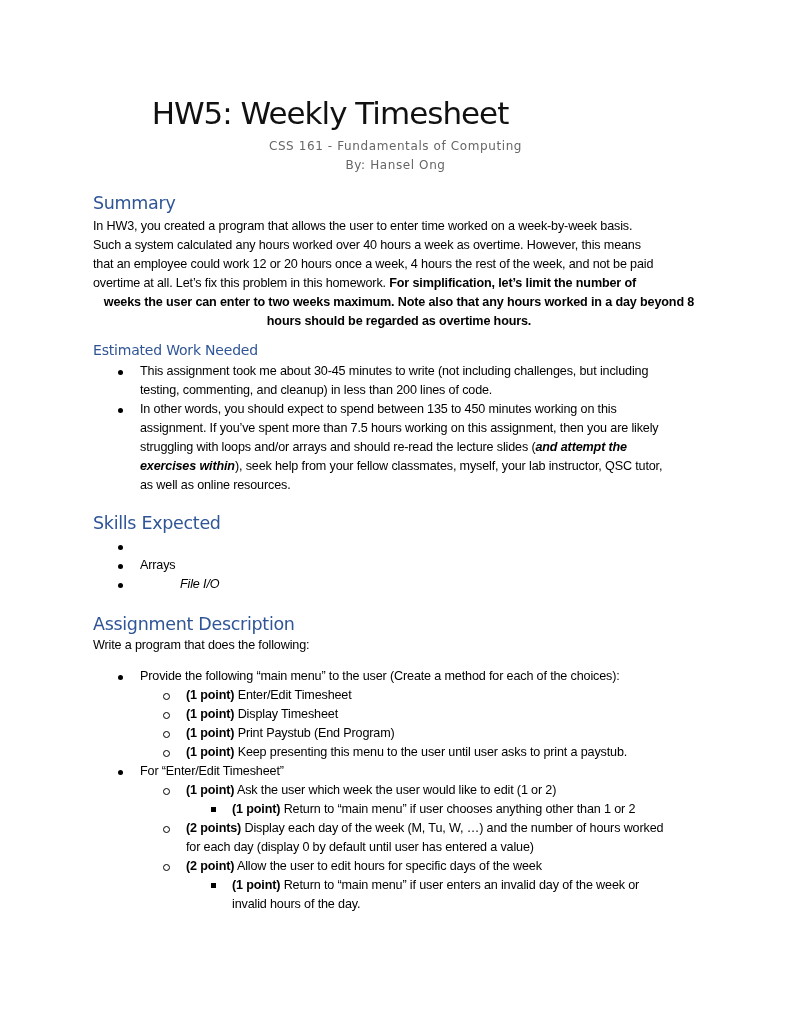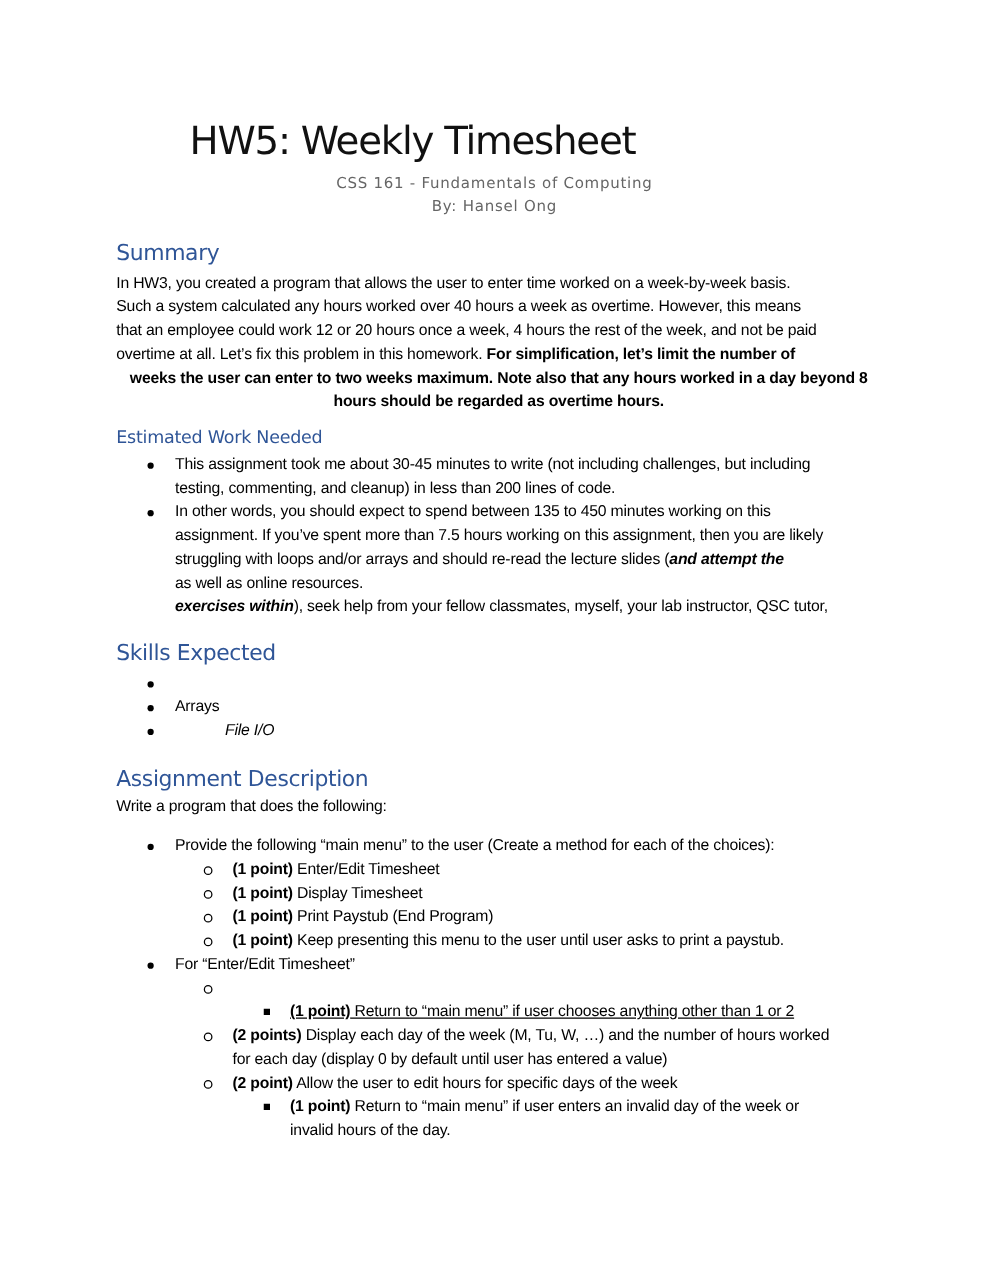--- a/index.html
+++ b/index.html
@@ -69,22 +69,22 @@
   <div class="li" style="left:140px; top:362px; width:570px;">
     <div>This assignment took me about 30-45 minutes to write (not including challenges, but including</div>
     <div>testing, commenting, and cleanup) in less than 200 lines of code.</div>
   </div>
 
   <span class="dot" style="left:118px; top:408px;"></span>
   <div class="li" style="left:140px; top:400px; width:570px;">
     <div>In other words, you should expect to spend between 135 to 450 minutes working on this</div>
     <div>assignment.  If you’ve spent more than 7.5 hours working on this assignment, then you are likely</div>
     <div><span>struggling with loops and/or arrays and should re-read the lecture slides (</span><span class="bi">and attempt the</span></div>
+    <div><span class="bi">exercises within</span><span>), seek help from your fellow classmates, myself, your lab instructor, QSC tutor,</span></div>
     <div>as well as online resources.</div>
-    <div><span class="bi">exercises within</span><span>), seek help from your fellow classmates, myself, your lab instructor, QSC tutor,</span></div>
   </div>
 
   <h2 class="h1" style="top:512px;">Skills Expected</h2>
   <span class="dot" style="left:118px; top:545px;"></span>
   <span class="dot" style="left:118px; top:564px;"></span>
   <div class="li" style="left:140px; top:556px;">Arrays</div>
   <span class="dot" style="left:118px; top:583px;"></span>
   <div class="li i" style="left:140px; top:575px;">File I/O</div>
 
   <h2 class="h1" style="top:613px;">Assignment Description</h2>
@@ -99,22 +99,23 @@
   <div class="li" style="left:186px; top:705px;"><span class="b">(1 point)</span><span> Display Timesheet</span></div>
   <span class="circ" style="left:163px; top:731px;"></span>
   <div class="li" style="left:186px; top:724px;"><span class="b">(1 point)</span><span> Print Paystub (End Program)</span></div>
   <span class="circ" style="left:163px; top:750px;"></span>
   <div class="li" style="left:186px; top:743px;"><span class="b">(1 point)</span><span> Keep presenting this menu to the user until user asks to print a paystub.</span></div>
 
   <span class="dot" style="left:118px; top:770px;"></span>
   <div class="li" style="left:140px; top:762px;">For “Enter/Edit Timesheet”</div>
 
   <span class="circ" style="left:163px; top:788px;"></span>
+  <div class="li" style="left:186px; top:781px;"><span class="b">(1 point)</span><span> Ask the user which week the user would like to edit (1 or 2)</span></div>
   <span class="sq" style="left:211px; top:807px;"></span>
-  <div class="li" style="left:232px; top:800px;text-decoration:underline;"><span class="b">(1 point)</span><span> Return to “main menu” if user chooses anything other than 1 or 2</span></div>
+  <div class="li" style="left:232px; top:800px;"><span class="b">(1 point)</span><span> Return to “main menu” if user chooses anything other than 1 or 2</span></div>
 
   <span class="circ" style="left:163px; top:826px;"></span>
   <div class="li" style="left:186px; top:819px; width:520px;">
     <div><span class="b">(2 points)</span><span> Display each day of the week (M, Tu, W, …) and the number of hours worked</span></div>
     <div>for each day (display 0 by default until user has entered a value)</div>
   </div>
 
   <span class="circ" style="left:163px; top:864px;"></span>
   <div class="li" style="left:186px; top:857px;"><span class="b">(2 point)</span><span> Allow the user to edit hours for specific days of the week</span></div>
   <span class="sq" style="left:211px; top:883px;"></span>

